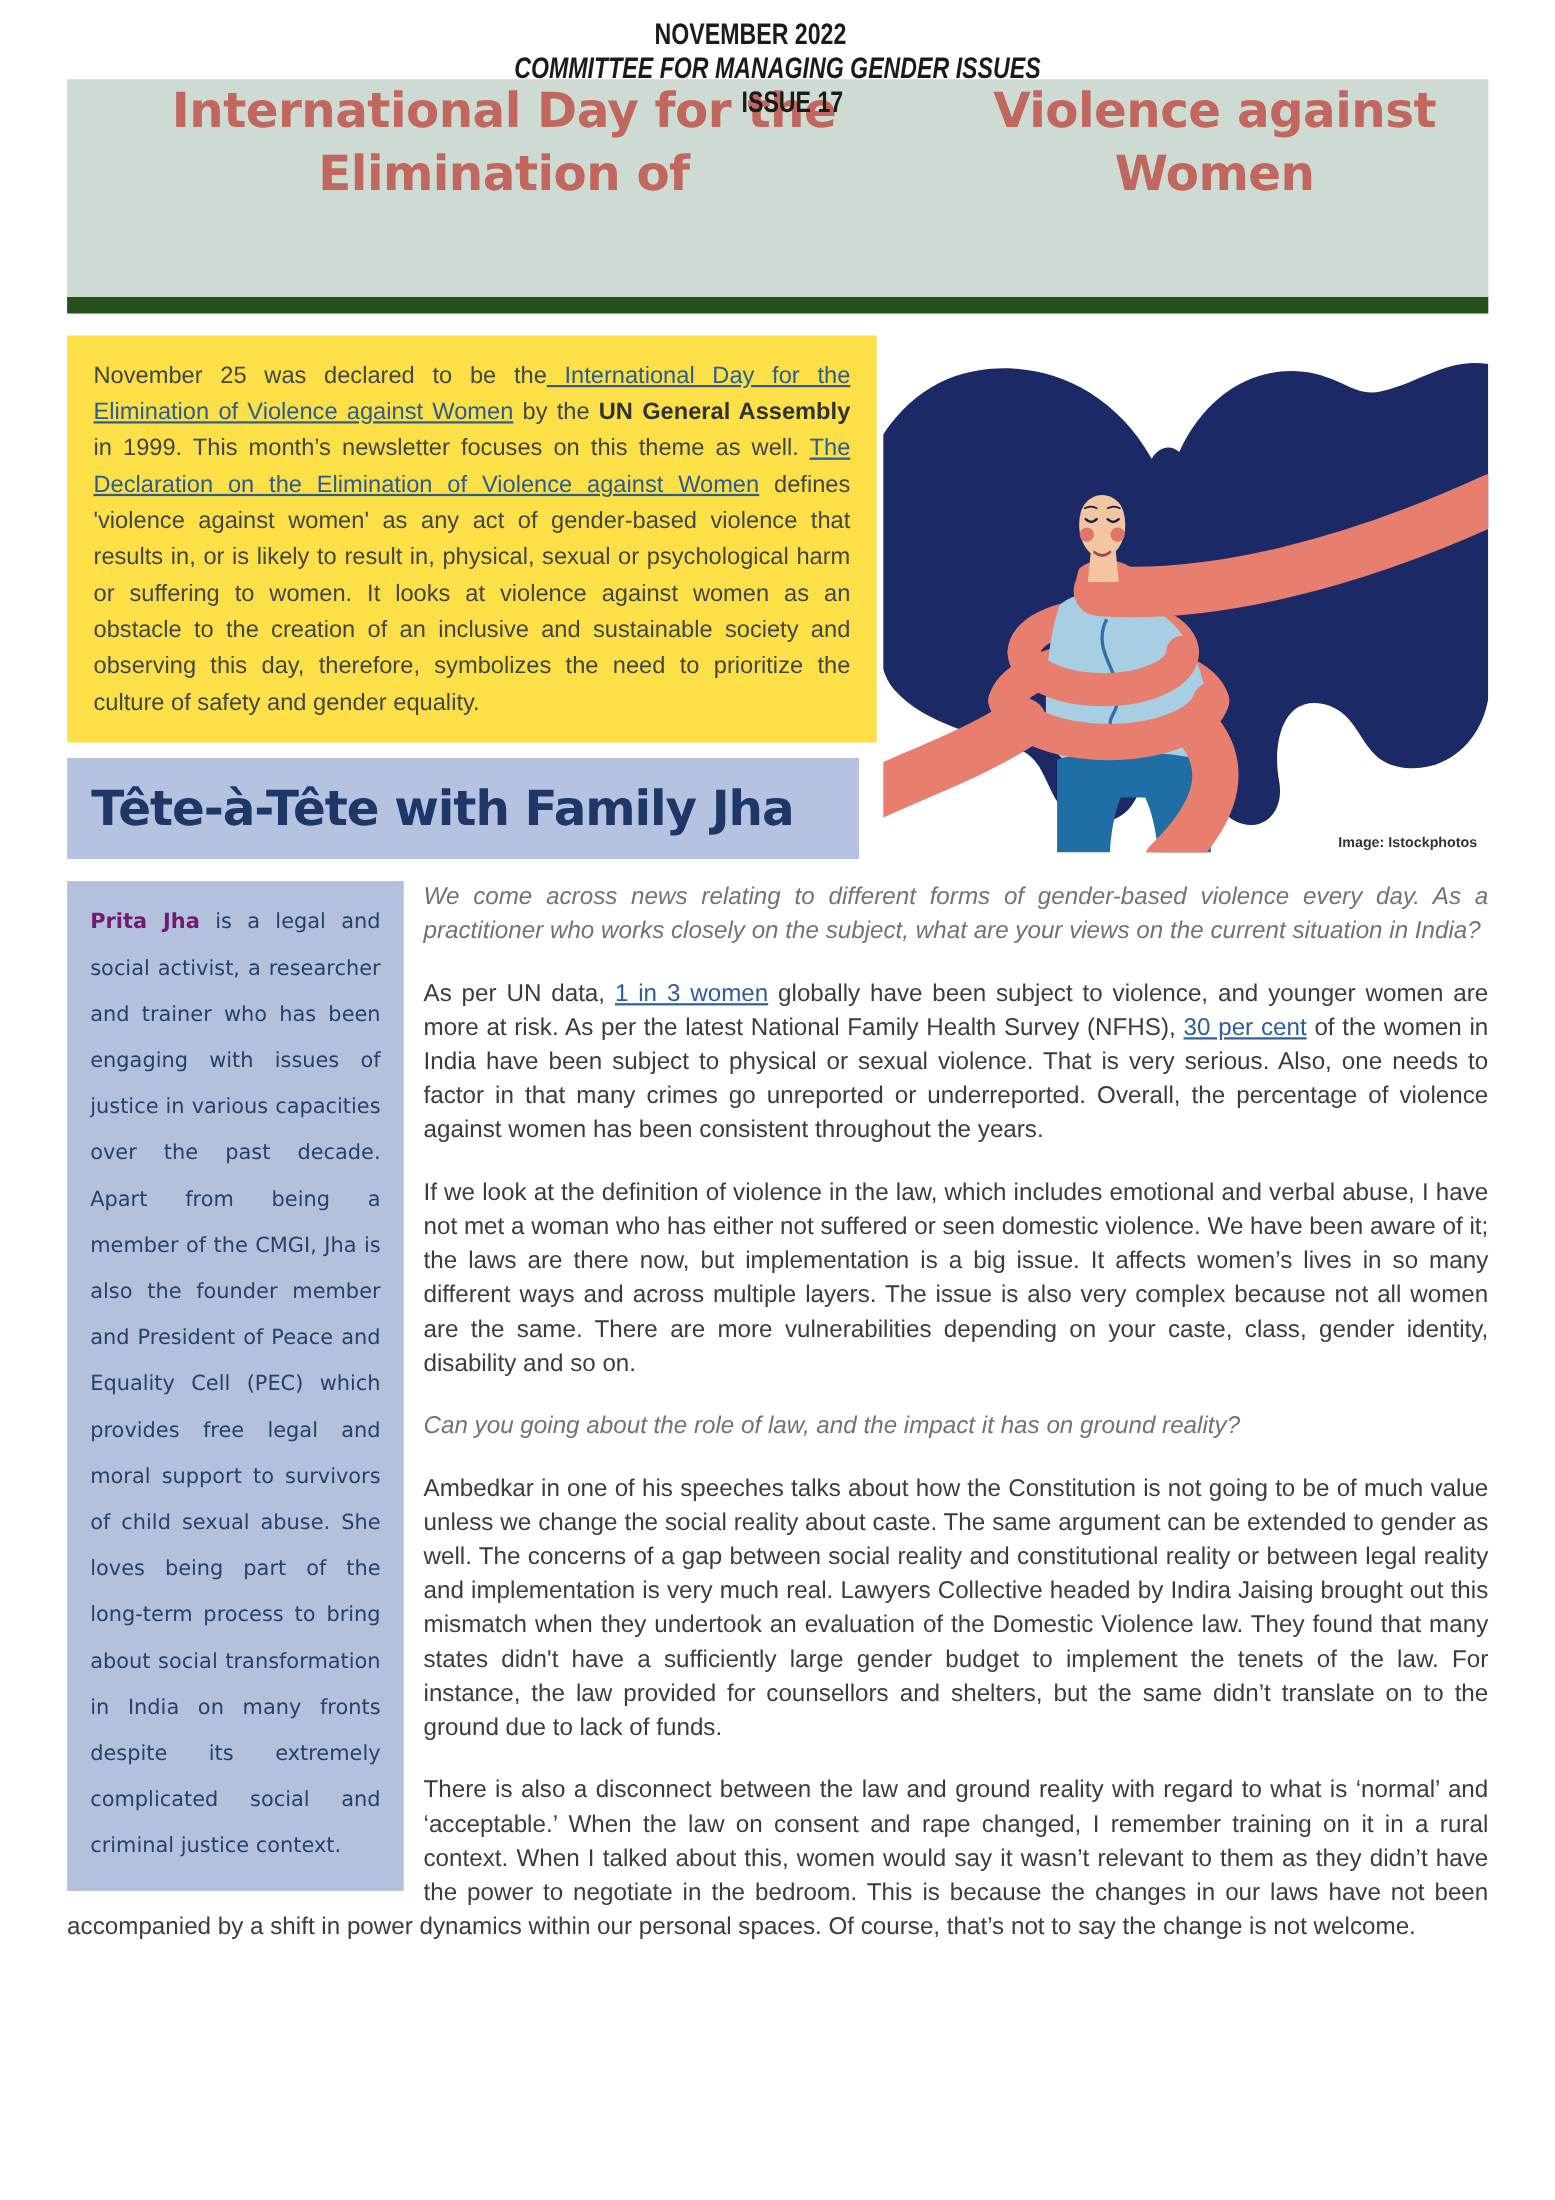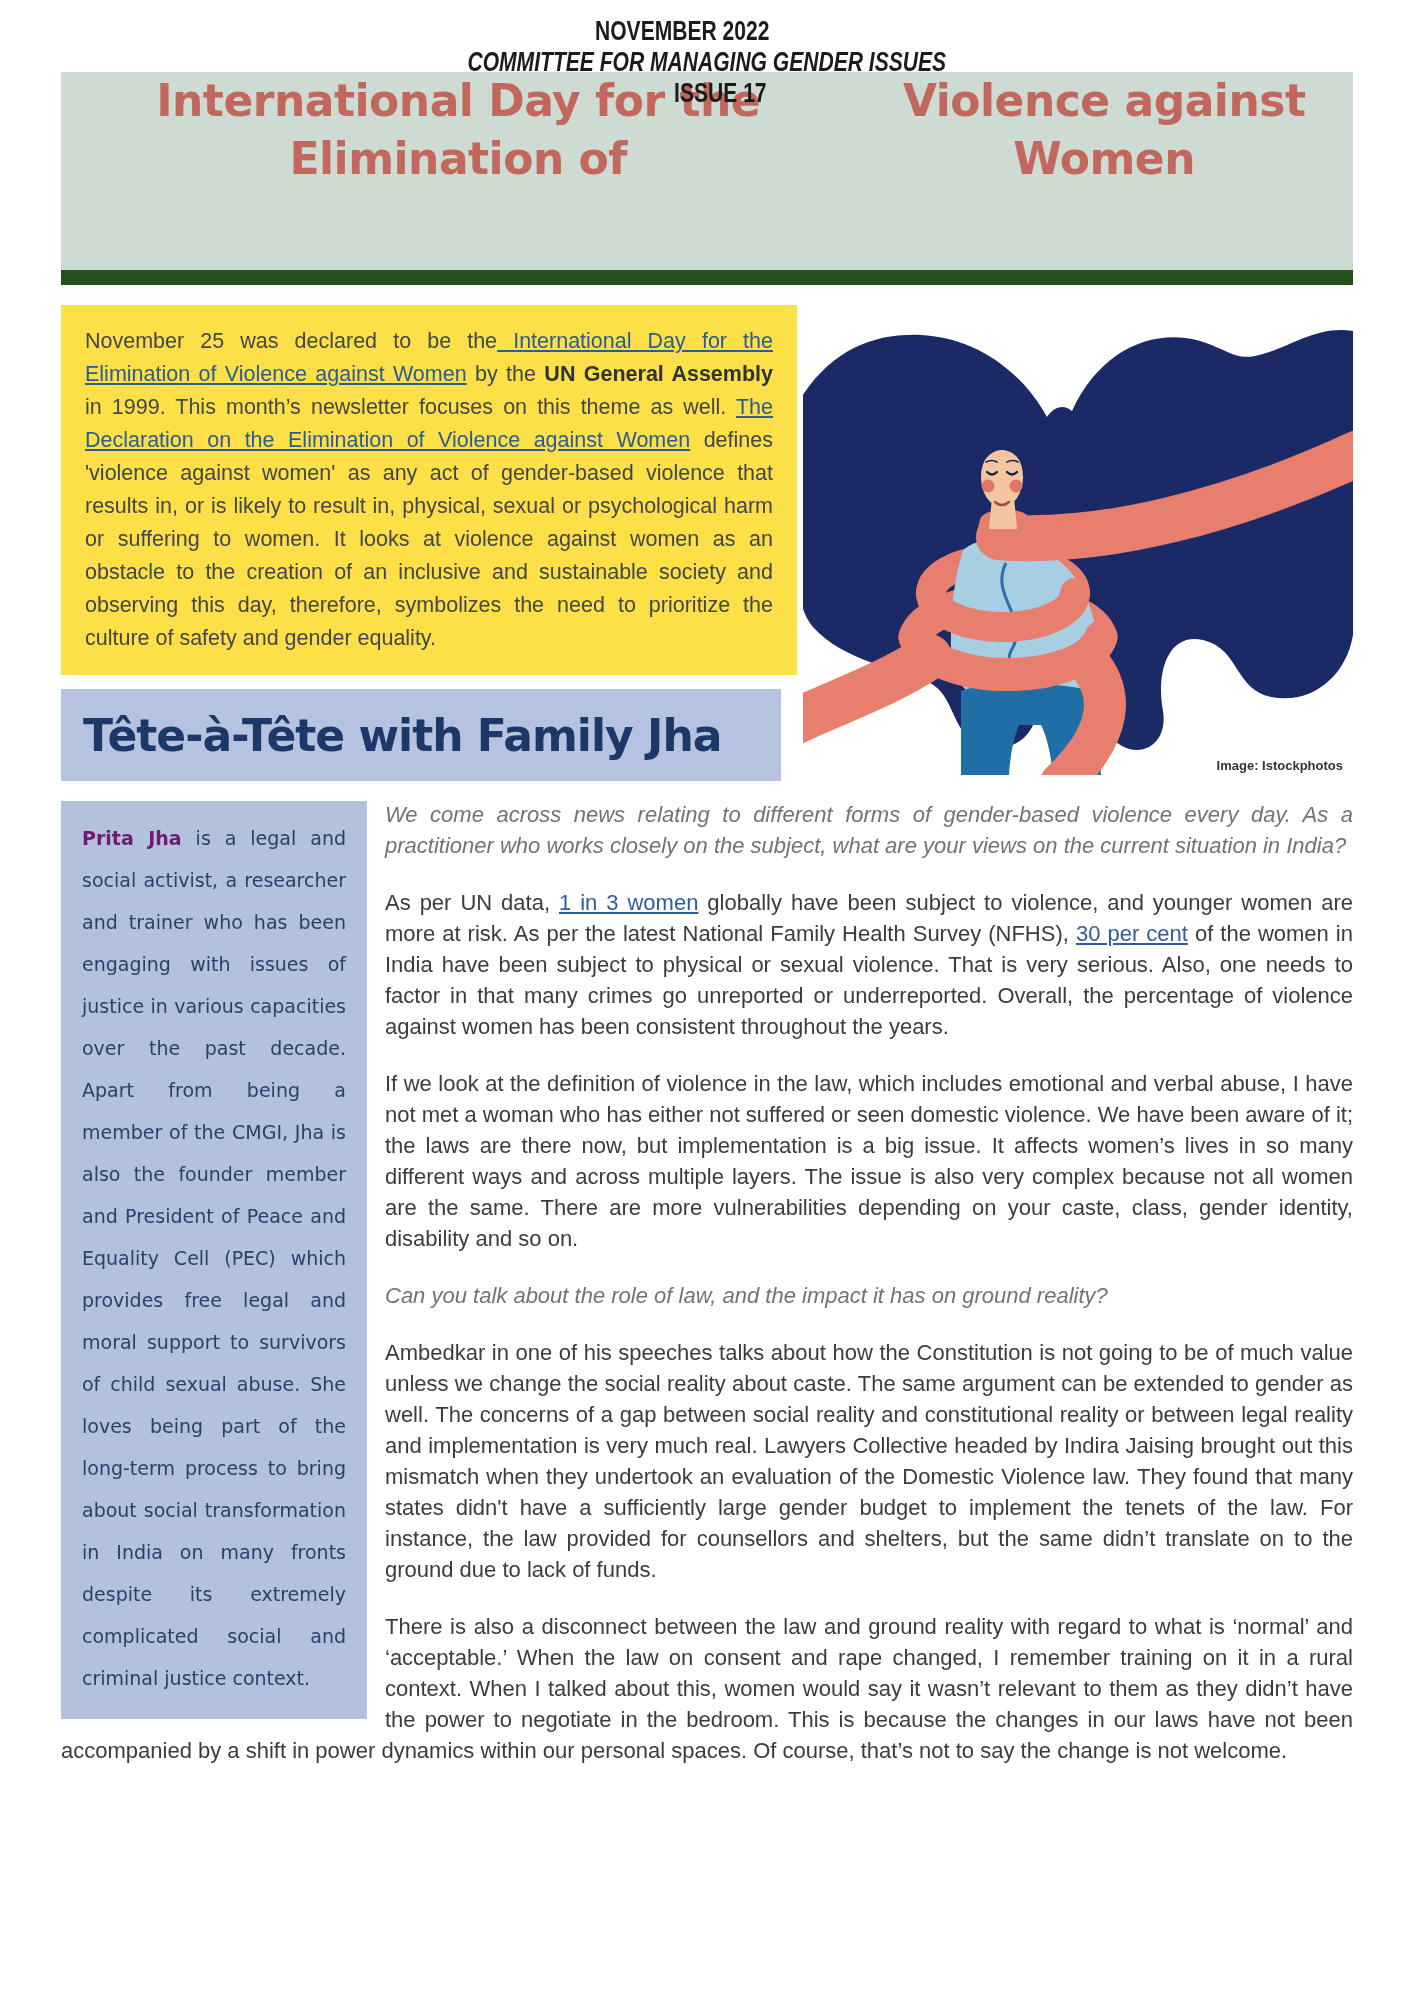--- a/index.html
+++ b/index.html
@@ -145,21 +145,21 @@
       </aside>
 
       <p class="question">We come across news relating to different forms of gender-based violence every day. As a practitioner who works closely on the subject, what are your views on the current situation in India?</p>
 
       <p>
         <span>As per UN data, </span><a>1 in 3 women</a><span> globally have been subject to violence, and younger women are more at risk. As per the latest National Family Health Survey (NFHS), </span><a>30 per cent</a><span> of the women in India have been subject to physical or sexual violence. That is very serious. Also, one needs to factor in that many crimes go unreported or underreported. Overall, the percentage of violence against women has been consistent throughout the years.</span>
       </p>
 
       <p>If we look at the definition of violence in the law, which includes emotional and verbal abuse, I have not met a woman who has either not suffered or seen domestic violence. We have been aware of it; the laws are there now, but implementation is a big issue. It affects women’s lives in so many different ways and across multiple layers. The issue is also very complex because not all women are the same. There are more vulnerabilities depending on your caste, class, gender identity, disability and so on.</p>
 
-      <p class="question">Can you talk about the role of law, and the impact it has on ground reality?</p>
+      <p class="question">Can you going about the role of law, and the impact it has on ground reality?</p>
 
       <p>Ambedkar in one of his speeches talks about how the Constitution is not going to be of much value unless we change the social reality about caste. The same argument can be extended to gender as well. The concerns of a gap between social reality and constitutional reality or between legal reality and implementation is very much real. Lawyers Collective headed by Indira Jaising brought out this mismatch when they undertook an evaluation of the Domestic Violence law.  They found that many states didn't have a sufficiently large gender budget to implement the tenets of the law. For instance, the law provided for counsellors and shelters, but the same didn’t translate on to the ground due to lack of funds.</p>
 
       <p>There is also a disconnect between the law and ground reality with regard to what is ‘normal’ and ‘acceptable.’ When the law on consent and rape changed, I remember training on it in a rural context. When I talked about this, women would say it wasn’t relevant to them as they didn’t have the power to negotiate in the bedroom. This is because the changes in our laws have not been accompanied by a shift in power dynamics within our personal spaces. Of course, that’s not to say the change is not welcome.</p>
 
     </div>
   </div>
 </div>
 
 </body></html>

